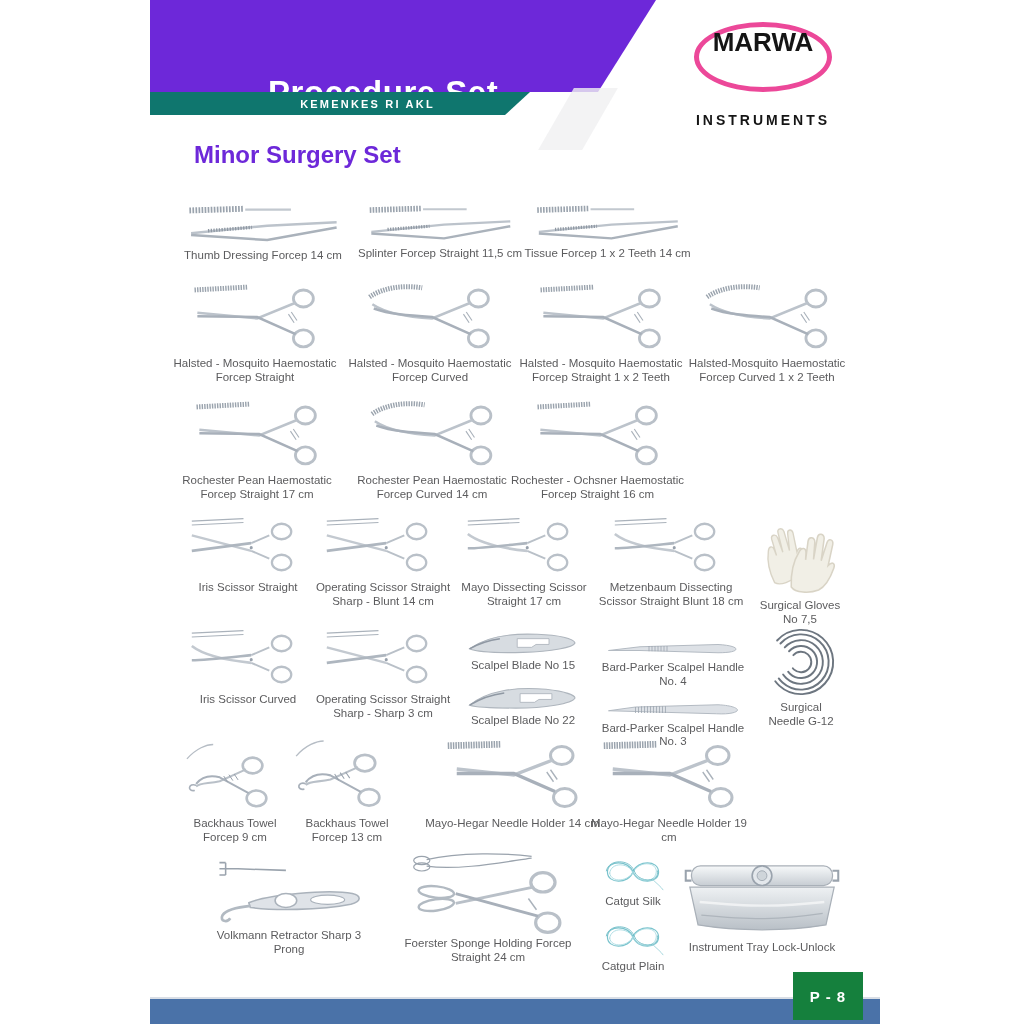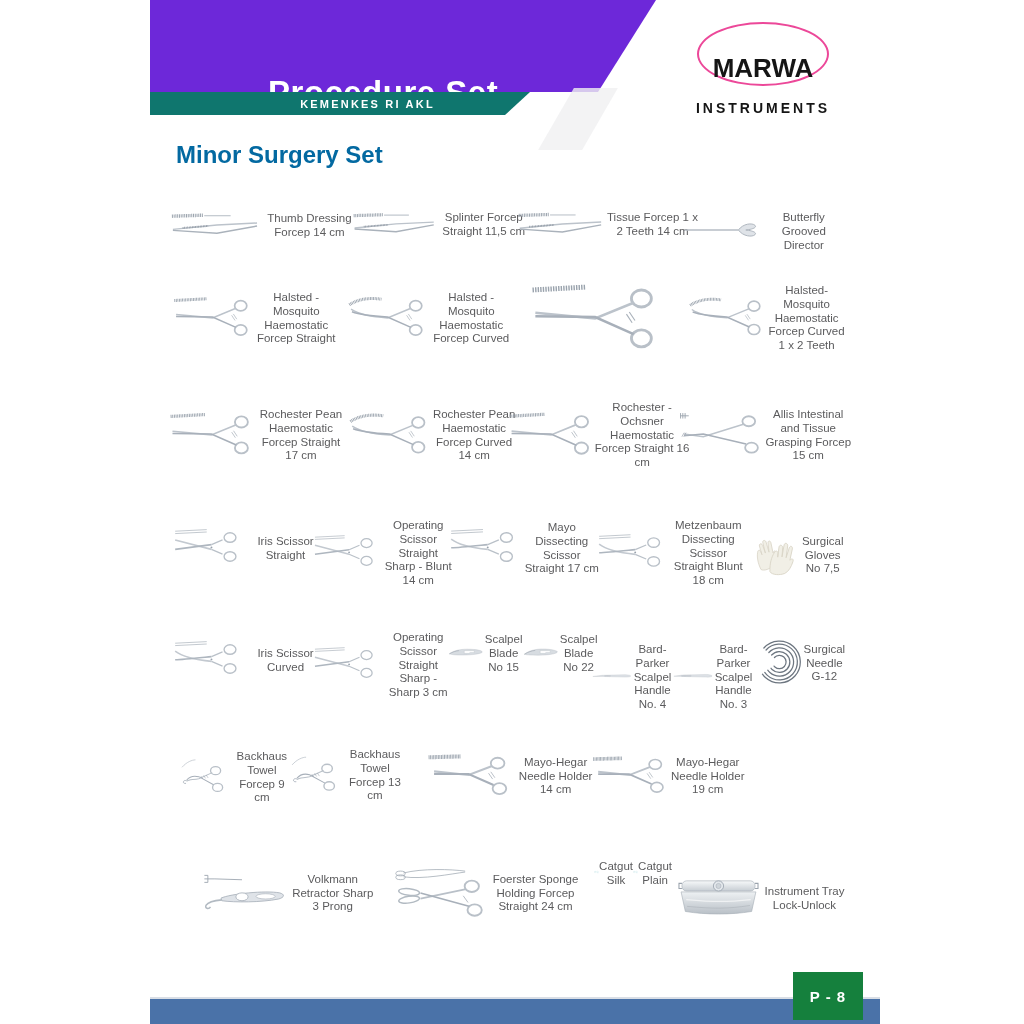--- a/index.html
+++ b/index.html
@@ -12,29 +12,29 @@
           display:flex;align-items:flex-end;justify-content:center;padding-right:40px;box-sizing:border-box;}
   .banner .title{color:#ffffff;font-size:33px;font-weight:bold;letter-spacing:.5px;}
   .ribbon{position:absolute;left:556px;top:88px;width:44px;height:62px;background:#f0f0f1;
           transform:skewX(-30deg);opacity:.8;}
   .strip{position:absolute;left:150px;top:92px;width:380px;height:23px;background:#0f766e;
          clip-path:polygon(0 0,380px 0,355px 23px,0 23px);
          display:flex;align-items:center;justify-content:center;padding-left:55px;box-sizing:border-box;}
   .strip .cert{color:#ffffff;font-size:11px;font-weight:bold;letter-spacing:2.2px;}
 
   .logo{position:absolute;left:688px;top:22px;width:150px;text-align:center;}
-  .logo .oval{width:128px;height:60px;border:2px solid #ec4899;border-radius:50%;
-              margin:0 auto;display:flex;align-items:flex-end;justify-content:center;}
+  .logo .oval{width:128px;height:60px;border:5px solid #ec4899;border-radius:50%;
+              margin:0 auto;display:flex;align-items:flex-start;justify-content:center;}
   .logo .brand{font-size:26px;font-weight:bold;color:#151515;}
-  .logo .sub{margin-top:14px;font-size:14px;font-weight:bold;letter-spacing:3px;color:#151515;}
-
-  .section-title{position:absolute;left:176px;top:141px;font-size:24px;font-weight:800;color:#0369a1;}
+  .logo .sub{margin-top:20px;font-size:14px;font-weight:bold;letter-spacing:3px;color:#151515;}
+
+  .section-title{position:absolute;left:194px;top:141px;font-size:24px;font-weight:800;color:#6d28d9;}
 
   
-  .cell{position:absolute;display:flex;align-items:center;}
+  .cell{position:absolute;display:flex;flex-direction:column;align-items:center;}
   .fig{display:block;}
   .cap{width:100%;font-size:11.5px;color:#5b5b5d;text-align:center;line-height:1.2;margin-top:3px;}
   .gap8{height:8px;} .gap12{height:12px;}
 
   
   .footbar{position:absolute;left:150px;top:997px;width:730px;height:27px;background:#4a72a8;
            border-top:2px solid #d9dee6;box-sizing:border-box;}
   .pagenum{position:absolute;left:793px;top:972px;width:70px;height:48px;background:#15803d;
            color:#ffffff;display:flex;align-items:center;justify-content:center;
            font-weight:bold;font-size:15px;letter-spacing:1px;z-index:3;}
@@ -247,43 +247,38 @@
         <use href="#s-tweezers"></use>
       </svg>
     <div class="cap">Splinter Forcep Straight 11,5 cm</div>
   </div>
   <div class="cell" style="left:515px;top:202px;width:185px">
     <svg class="fig" width="175" height="42">
         <use href="#s-tweezers"></use>
       </svg>
     <div class="cap">Tissue Forcep 1 x 2 Teeth 14 cm</div>
   </div>
-  <div class="cell" style="left:682px;top:208px;width:165px">
-    <svg class="fig" width="150" height="38">
-        <use href="#s-director"></use>
-      </svg>
-    <div class="cap">Butterfly Grooved Director</div>
-  </div>
 
   <div class="cell" style="left:345px;top:280px;width:170px">
     <svg class="fig" width="160" height="74">
         <use href="#s-hemostat-curved"></use>
       </svg>
     <div class="cap">Halsted - Mosquito Haemostatic Forcep Curved</div>
   </div>
   <div class="cell" style="left:170px;top:280px;width:170px">
     <svg class="fig" width="160" height="74">
         <use href="#s-hemostat"></use>
       </svg>
     <div class="cap">Halsted - Mosquito Haemostatic Forcep Straight</div>
   </div>
   <div class="cell" style="left:512px;top:280px;width:178px">
     <svg class="fig" width="162" height="74">
         <use href="#s-hemostat"></use>
       </svg>
+    <div class="cap">Halsted - Mosquito Haemostatic Forcep Straight 1 x 2 Teeth</div>
   </div>
   <div class="cell" style="left:686px;top:280px;width:162px">
     <svg class="fig" width="155" height="74">
         <use href="#s-hemostat-curved"></use>
       </svg>
     <div class="cap">Halsted-Mosquito Haemostatic Forcep Curved 1 x 2 Teeth</div>
   </div>
 
   <div class="cell" style="left:166px;top:397px;width:182px">
     <svg class="fig" width="170" height="74">
@@ -295,26 +290,20 @@
     <svg class="fig" width="165" height="74">
         <use href="#s-hemostat-curved"></use>
       </svg>
     <div class="cap">Rochester Pean Haemostatic Forcep Curved 14 cm</div>
   </div>
   <div class="cell" style="left:505px;top:397px;width:185px">
     <svg class="fig" width="172" height="74">
         <use href="#s-hemostat"></use>
       </svg>
     <div class="cap">Rochester - Ochsner Haemostatic Forcep Straight 16 cm</div>
-  </div>
-  <div class="cell" style="left:676px;top:397px;width:178px">
-    <svg class="fig" width="168" height="74">
-        <use href="#s-allis"></use>
-      </svg>
-    <div class="cap">Allis Intestinal and Tissue Grasping Forcep 15 cm</div>
   </div>
 
   <div class="cell" style="left:172px;top:516px;width:152px">
     <svg class="fig" width="148" height="62">
         <use href="#s-scissors"></use>
       </svg>
     <div class="cap">Iris Scissor Straight</div>
   </div>
   <div class="cell" style="left:312px;top:516px;width:142px">
     <svg class="fig" width="140" height="62">

